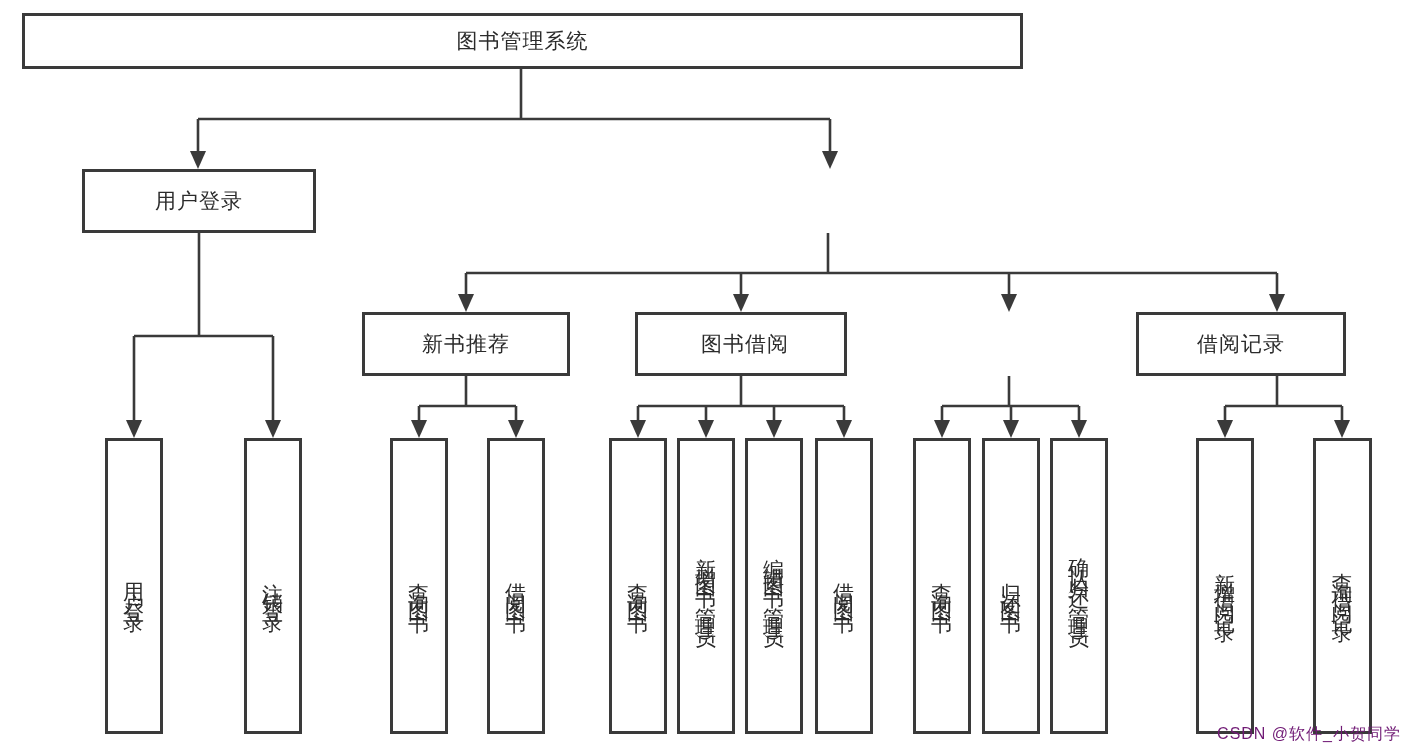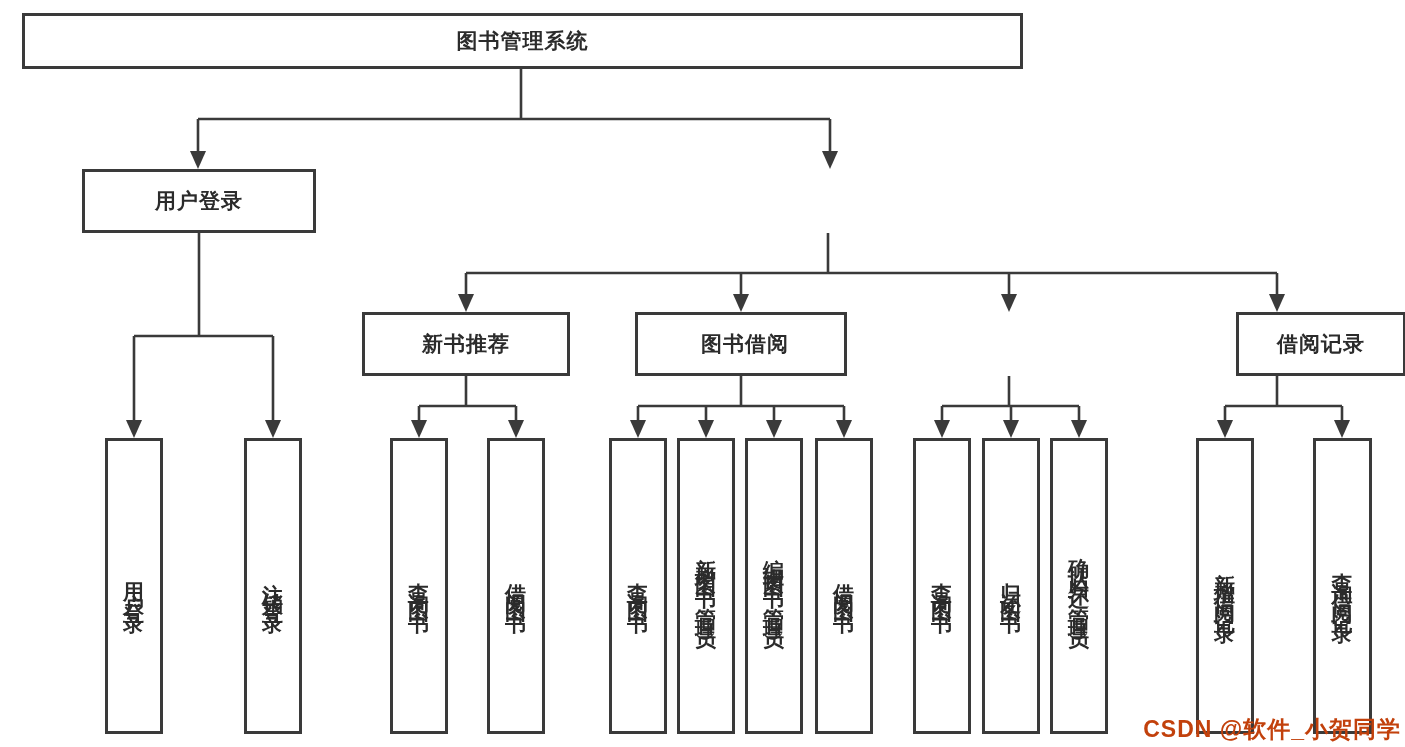--- a/index.html
+++ b/index.html
@@ -3,21 +3,20 @@
 <meta charset="utf-8">
 <style>
   html, body { margin: 0; padding: 0; background: #ffffff; }
   .stage {
     position: relative;
     width: 1405px;
     height: 747px;
     background: #ffffff;
     font-family: "Liberation Sans", sans-serif;
     overflow: hidden;
-    font-weight: bold;
   }
   .wires {
     position: absolute;
     left: 0; top: 0;
     width: 1405px; height: 747px;
     z-index: 1;
   }
   .box {
     position: absolute;
     box-sizing: border-box;
@@ -40,35 +39,35 @@
     white-space: normal;
     overflow: hidden;
   }
   
   .n-root { left: 22px;   top: 13px;  width: 1001px; height: 56px; }
   .n-l2a  { left: 82px;   top: 169px; width: 234px;  height: 64px; }
   .n-l2b  { left: 711px;  top: 169px; width: 233px;  height: 64px; }
   .n-l3a  { left: 362px;  top: 312px; width: 208px;  height: 64px; }
   .n-l3b  { left: 635px;  top: 312px; width: 212px;  height: 64px; padding-left: 8px; }
   .n-l3c  { left: 903px;  top: 312px; width: 212px;  height: 64px; }
-  .n-l3d  { left: 1236px; top: 312px; width: 170px;  height: 64px; }
+  .n-l3d  { left: 1136px; top: 312px; width: 210px;  height: 64px; }
   
   .leaf { top: 438px; width: 58px; height: 296px; }
   .g1a { left: 105px; }  .g1b { left: 244px; }
   .g2a { left: 390px; }  .g2b { left: 487px; }
   .g3a { left: 609px; }  .g3b { left: 677px; }  .g3c { left: 745px; }  .g3d { left: 815px; }
   .g4a { left: 913px; }  .g4b { left: 982px; }  .g4c { left: 1050px; }
   .g5a { left: 1196px; } .g5b { left: 1313px; width: 59px; }
   .watermark {
     position: absolute;
     right: 4px;
     bottom: 2px;
-    font-size: 23px;
+    font-size: 16px;
     letter-spacing: 1px;
-    color: #c2410c;
+    color: #701a75;
     z-index: 5;
     white-space: nowrap;
   }
 </style>
 </head>
 <body>
 
 <div class="stage">
 
   <svg class="wires" viewBox="0 0 1405 747" fill="none" stroke="#3a3a3a" stroke-width="2.6">

